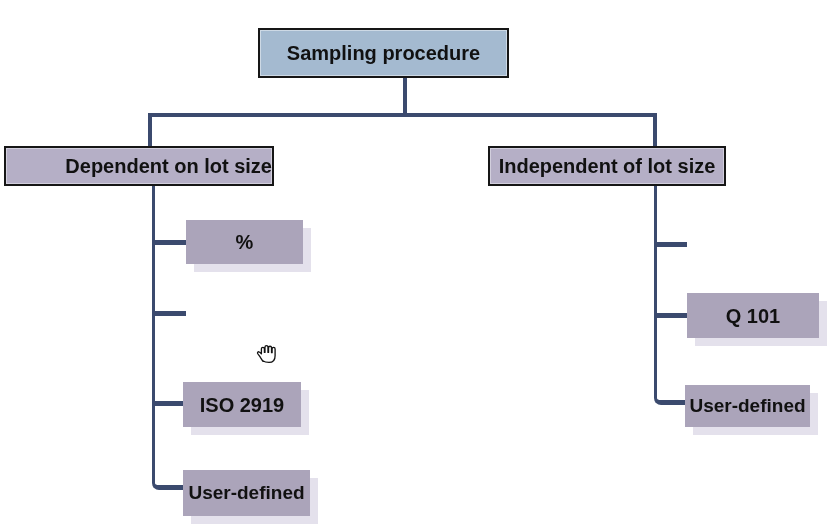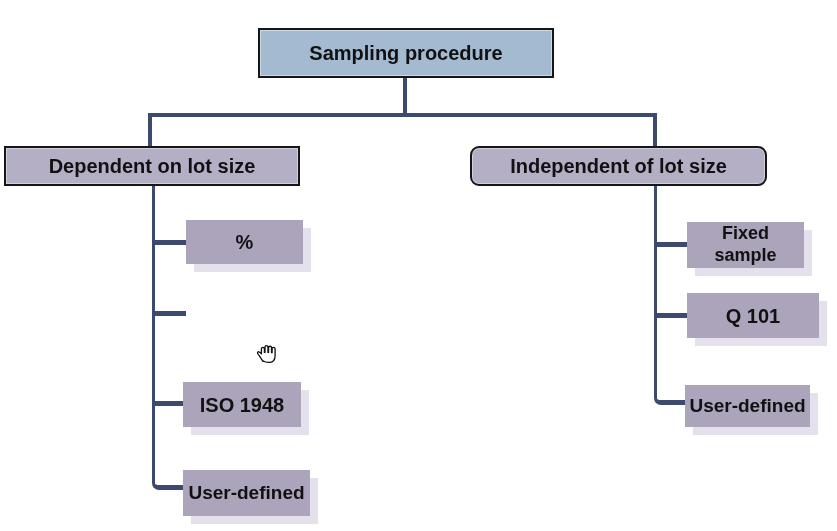--- a/index.html
+++ b/index.html
@@ -7,32 +7,32 @@
     position:relative;width:837px;height:531px;background:var(--background,#fff);
     font-family:"Liberation Sans",sans-serif;overflow:hidden;
   }
   
   .node{
     position:absolute;display:flex;align-items:center;justify-content:center;
     font-weight:700;color:var(--text,#111);text-align:center;box-sizing:border-box;
     line-height:1.1;letter-spacing:0;
   }
   .root{
-    left:258px;top:28px;width:296px;height:50px;
+    left:258px;top:28px;width:251px;height:50px;
     background:var(--root-fill);border:2px solid var(--border);
     box-shadow:inset 0 0 0 1px rgba(255,255,255,.45);
     font-size:20px;
   }
   .branch{
     background:var(--branch-fill);border:2px solid var(--border);
     box-shadow:inset 0 0 0 1px rgba(255,255,255,.40);
     font-size:20px;height:40px;top:146px;
   }
-  .branch.left{left:4px;width:296px;}
-  .branch.right{left:470px;width:297px;border-radius:9px;}
+  .branch.left{left:4px;width:270px;justify-content:flex-end;}
+  .branch.right{left:488px;width:238px;}
   .leaf{
     background:var(--leaf-fill);
     box-shadow:8px 8px 0 var(--leaf-shadow);
     font-size:20px;
   }
   .leaf-pct     {left:186px;top:220px;width:117px;height:44px;}
   .leaf-iso2859 {left:183px;top:295px;width:120px;height:42px;}
   .leaf-iso3951 {left:183px;top:382px;width:118px;height:45px;}
   .leaf-userdefL{left:183px;top:470px;width:127px;height:46px;font-size:19px;}
   .leaf-fixed   {left:687px;top:222px;width:117px;height:46px;font-size:18px;line-height:1.2;}
@@ -93,29 +93,26 @@
     <span>Dependent on lot size</span>
   </div>
   <div class="node branch right">
     <span>Independent of lot size</span>
   </div>
 
   <div class="node leaf leaf-pct">
     <span>%</span>
   </div>
   <div class="node leaf leaf-iso3951">
-    <span>ISO 1948</span>
+    <span>ISO 2919</span>
   </div>
   <div class="node leaf leaf-userdefL">
     <span>User-defined</span>
   </div>
 
-  <div class="node leaf leaf-fixed">
-    <span>Fixed sample</span>
-  </div>
   <div class="node leaf leaf-q101">
     <span>Q 101</span>
   </div>
   <div class="node leaf leaf-userdefR">
     <span>User-defined</span>
   </div>
 
   <div class="hand-cursor">
     <svg width="30" height="34" viewBox="0 0 32 32" aria-hidden="true">
       <path d="M9.8 25c-1-1-1.9-2.6-2.8-4.1-.9-1.6-2.4-3-3.1-4.3-.5-1 .2-2 1.3-1.9 1.1.1 2 1.2 2.7 2.2V11.5c0-.9.7-1.6 1.6-1.6.9 0 1.6.7 1.6 1.6v3.9h.6v-5.6c0-.9.7-1.6 1.6-1.6.9 0 1.6.7 1.6 1.6v5.6h.6v-5c0-.9.7-1.6 1.6-1.6s1.6.7 1.6 1.6v5.2h.6v-4c0-.9.7-1.6 1.6-1.6s1.6.7 1.6 1.6v7.2c0 4.3-2.1 7.2-6.5 7.2-3.3 0-5-.5-6.2-1.4z" fill="#ffffff" stroke="#111111" stroke-width="1.4" stroke-linejoin="round"></path>

